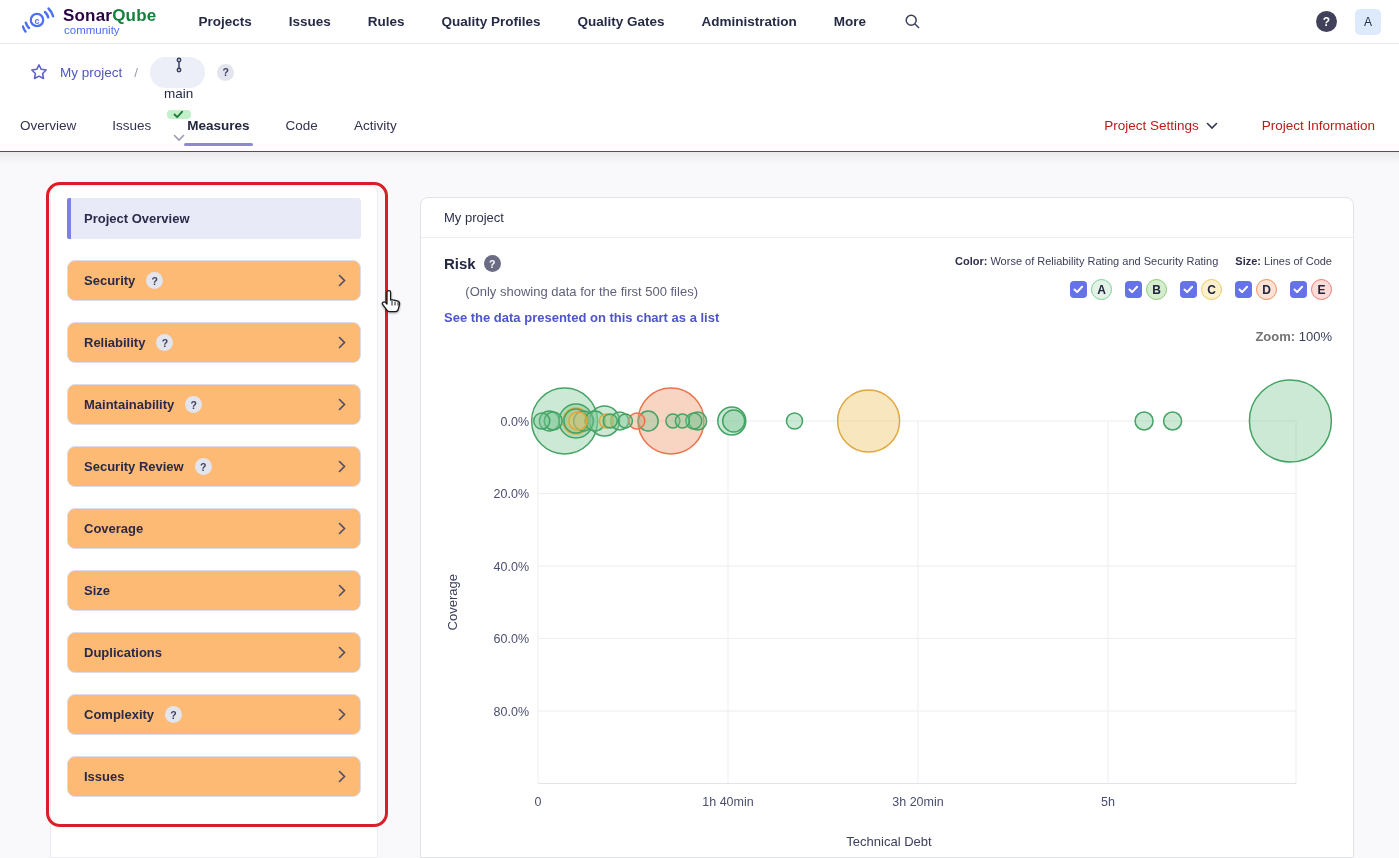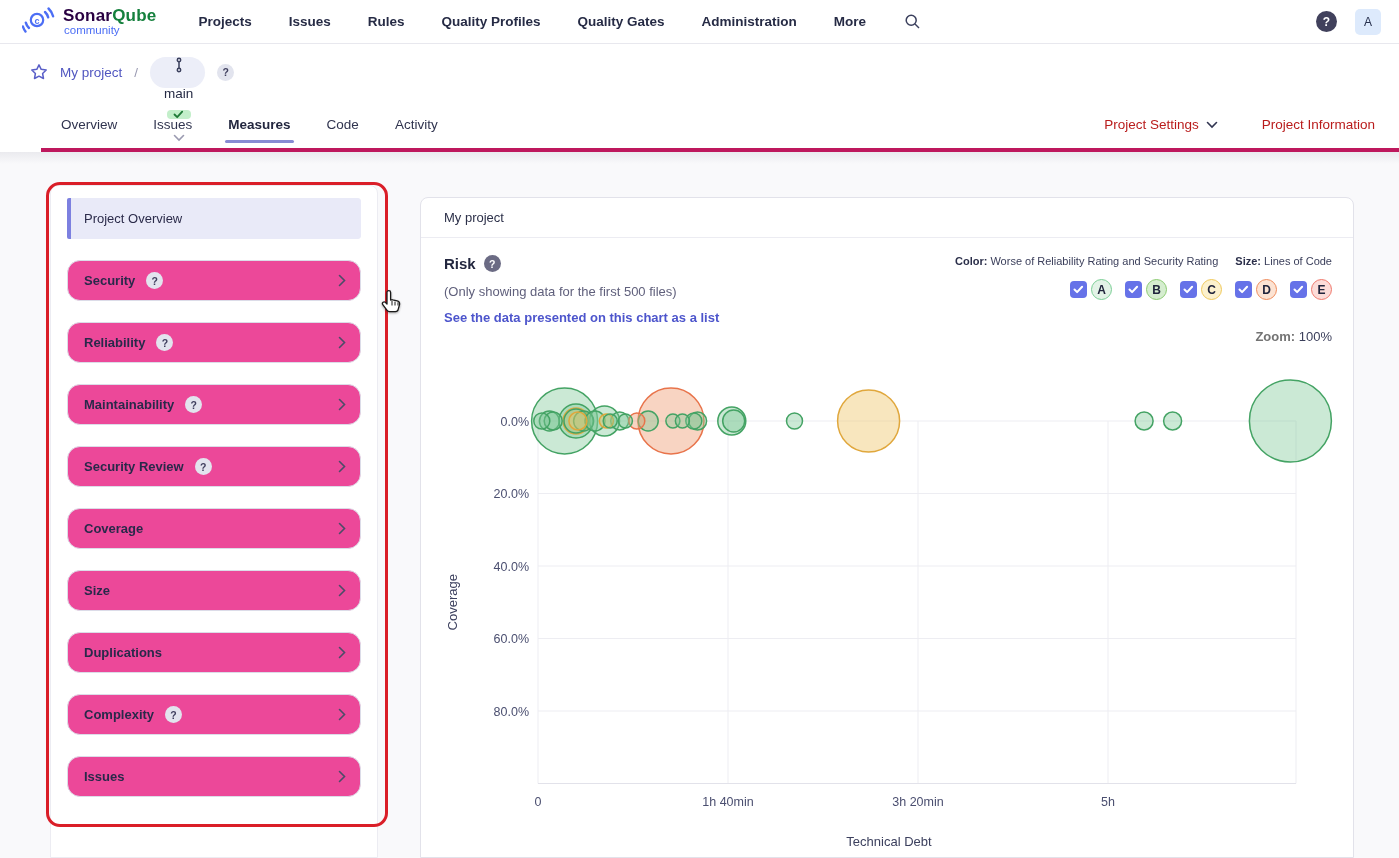--- a/index.html
+++ b/index.html
@@ -26,48 +26,48 @@
   .crumb-row { height:56px; display:flex; align-items:center; background:#fff; padding-left:30px; gap:12px; }
   .star-btn { display:flex; cursor:pointer; }
   .crumb-link { color:#5056c0; font-size:13.5px; cursor:pointer; }
   .crumb-sep { color:#9a9ab2; font-size:13.5px; }
   .branch-pill { display:flex; align-items:center; gap:9px; background:#eceef8; border-radius:16px; height:31px; padding:0 12px 0 14px; cursor:pointer;flex-direction:column; }
   .branch-name { font-size:13.5px; color:#262b45; }
   .branch-status { width:24px; height:18px; border-radius:4px; background:#c3efca; display:flex; align-items:center; justify-content:center; }
   .help-badge { width:17px; height:17px; border-radius:50%; background:#e2e4ee; color:#3f3f5e; font-size:10.5px; font-weight:bold; display:flex; align-items:center; justify-content:center; cursor:pointer; }
 
   
-  .tabs-row { height:52px; display:flex; align-items:center; background:#fff; border-bottom:4px solid #be185d; padding:0 24px 0 20px;margin-left:41px; }
+  .tabs-row { height:52px; display:flex; align-items:center; background:#fff; border-bottom:1px solid #be185d; padding:0 24px 0 20px; }
   .tabs { display:flex; align-items:stretch; gap:36px; height:100%; }
   .tab { position:relative; display:flex; align-items:center; font-size:13.5px; color:#30344f; cursor:pointer; white-space:nowrap; }
   .tab.active { font-weight:bold; color:#23273f; }
   .tab.active::after { content:""; position:absolute; left:-3px; right:-3px; bottom:5px; height:3px; border-radius:2px; background:#878bd3; }
   .tabs-right { margin-left:auto; display:flex; align-items:center; gap:44px; }
   .tabs-right-item { display:flex; align-items:center; gap:7px; font-size:13.5px; color:#b91c1c; cursor:pointer; white-space:nowrap; }
 
   
   .content { position:relative; height:706px; background:#f9f9fb; }
   .content::before { content:""; position:absolute; left:0; top:0; right:0; height:12px; background:linear-gradient(rgba(40,40,70,.07), rgba(40,40,70,0)); pointer-events:none; }
 
   
   .sidebar-panel { position:absolute; left:50px; top:33px; width:328px; height:673px; background:#fff; border:1px solid #ececf2; border-radius:8px 8px 0 0; padding:12px 16px; }
-  .side-item { position:relative; height:41px; display:flex; align-items:center; padding:0 14px 0 16px; border:1px solid #dcdce8; border-radius:13px; background:#ec4899; margin-bottom:21px; cursor:pointer; }
+  .side-item { position:relative; height:41px; display:flex; align-items:center; padding:0 14px 0 16px; border:1px solid #dcdce8; border-radius:8px; background:#fdba74; margin-bottom:21px; cursor:pointer; }
   .side-item .lbl { font-size:13px; font-weight:bold; color:#29294a; }
   .side-item.selected { background:#e9eaf8; border-color:#e9eaf8; border-radius:3px; }
   .side-item.selected::before { content:""; position:absolute; left:-1px; top:-1px; bottom:-1px; width:4px; background:#7c80e0; border-radius:2px 0 0 2px; }
-  .side-item.selected .lbl { font-weight:normal; color:#2b2b4a; }
+  .side-item.selected .lbl { font-weight:bold; color:#2b2b4a; }
   .side-item .help-badge { margin-left:11px; }
   .side-item .chev { margin-left:auto; display:flex; }
   .annotation-box { position:absolute; left:46px; top:30px; width:342px; height:645px; border:3px solid #da1e28; border-radius:14px; pointer-events:none; z-index:10; }
 
   
   .main-card { position:absolute; left:420px; top:45px; width:934px; height:661px; background:#fff; border:1px solid #e2e2ea; border-radius:8px 8px 0 0; }
   .card-header { height:40px; display:flex; align-items:center; padding-left:23px; border-bottom:1px solid #ececf2; }
   .card-title { font-size:13px; color:#2c3049; }
-  .risk-row { display:flex; justify-content:space-between; padding:17px 21px 0 23px; }
+  .risk-row { display:flex; justify-content:space-between; padding:17px 21px 0 23px;text-align:center; }
   .risk-left { }
   .risk-title-line { display:flex; align-items:center; gap:8px; }
   .risk-title { font-size:15px; font-weight:bold; color:#23273f; }
   .risk-help { width:17px; height:17px; border-radius:50%; background:#6b6b84; color:#fff; font-size:10.5px; font-weight:bold; display:flex; align-items:center; justify-content:center; cursor:pointer; }
   .risk-sub { margin-top:12px; font-size:13px; color:#60607c; }
   .risk-link { margin-top:11px; font-size:13px; font-weight:bold; color:#4d55cc; cursor:pointer; }
   .risk-right { display:flex; flex-direction:column; align-items:flex-end; }
   .legend-line { font-size:11px; color:#3a3e5a; }
   .legend-line b { color:#2b2f4a; }
   .legend-gap { display:inline-block; width:14px; }

